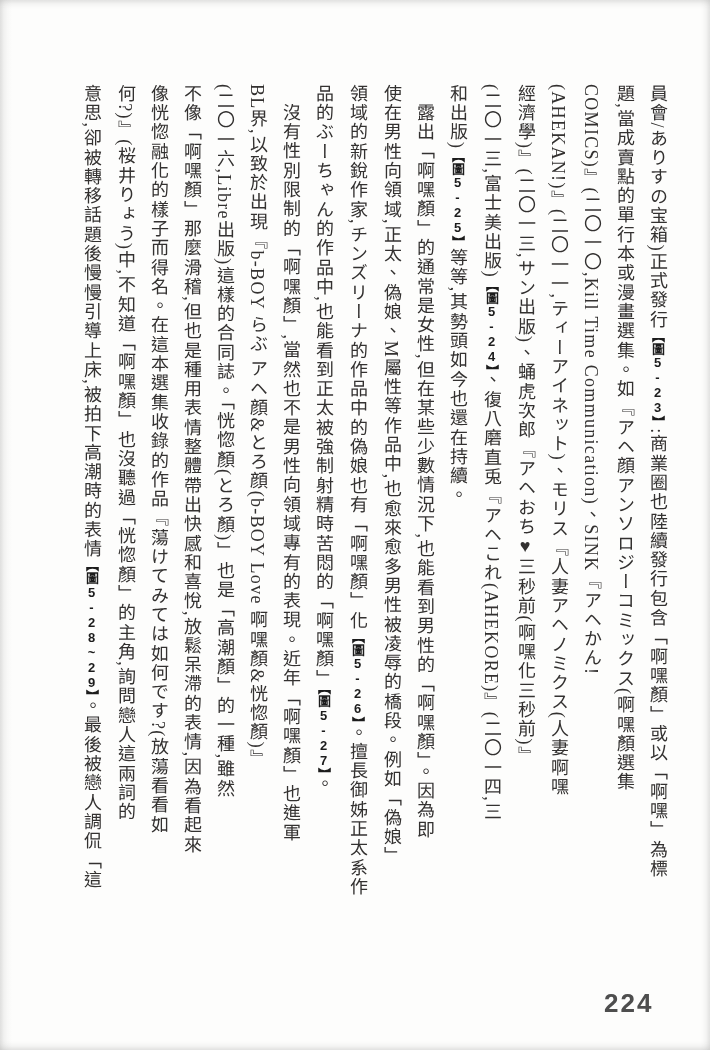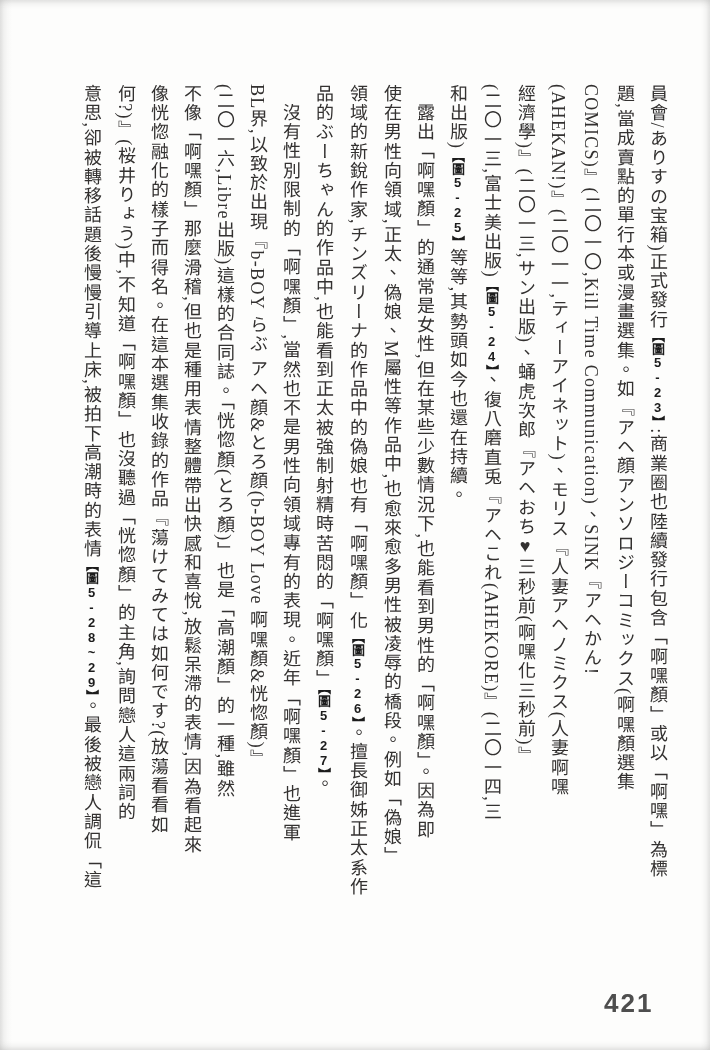--- a/index.html
+++ b/index.html
@@ -83,14 +83,14 @@
       <div class="col">領域的新銳作家,チンズリーナ的作品中的偽娘也有「啊嘿顏」化<span class="figref">【圖5-26】</span>。擅長御姊正太系作</div>
       <div class="col">品的ぶーちゃん的作品中,也能看到正太被強制射精時苦悶的「啊嘿顏」<span class="figref">【圖5-27】</span>。</div>
       <div class="col indent">沒有性別限制的「啊嘿顏」,當然也不是男性向領域專有的表現。近年「啊嘿顏」也進軍</div>
       <div class="col">BL界,以致於出現『b-BOY らぶ アヘ顔&amp;とろ顔(b-BOY Love 啊嘿顏&amp;恍惚顏)』</div>
       <div class="col">(二〇一六,Libre出版)這樣的合同誌。「恍惚顏(とろ顏)」也是「高潮顏」的一種,雖然</div>
       <div class="col">不像「啊嘿顏」那麼滑稽,但也是種用表情整體帶出快感和喜悅,放鬆呆滯的表情,因為看起來</div>
       <div class="col">像恍惚融化的樣子而得名。在這本選集收錄的作品『蕩けてみては如何です?(放蕩看看如</div>
       <div class="col">何?)』(桜井りょう)中,不知道「啊嘿顏」也沒聽過「恍惚顏」的主角,詢問戀人這兩詞的</div>
       <div class="col">意思,卻被轉移話題後慢慢引導上床,被拍下高潮時的表情<span class="figref">【圖5-28~29】</span>。最後被戀人調侃「這</div>
     </div>
-  <div class="page-number">421</div>
+  <div class="page-number">224</div>
 </div>
 
 </body></html>

